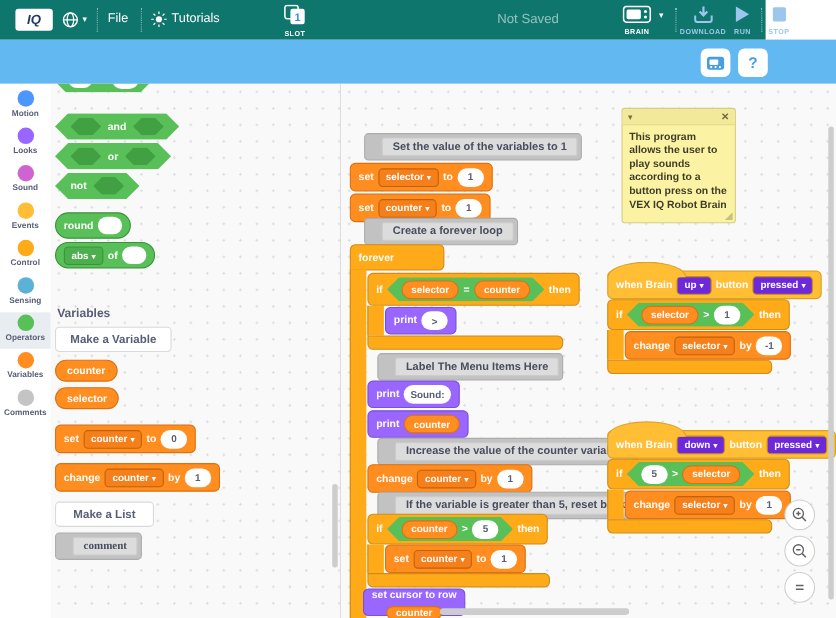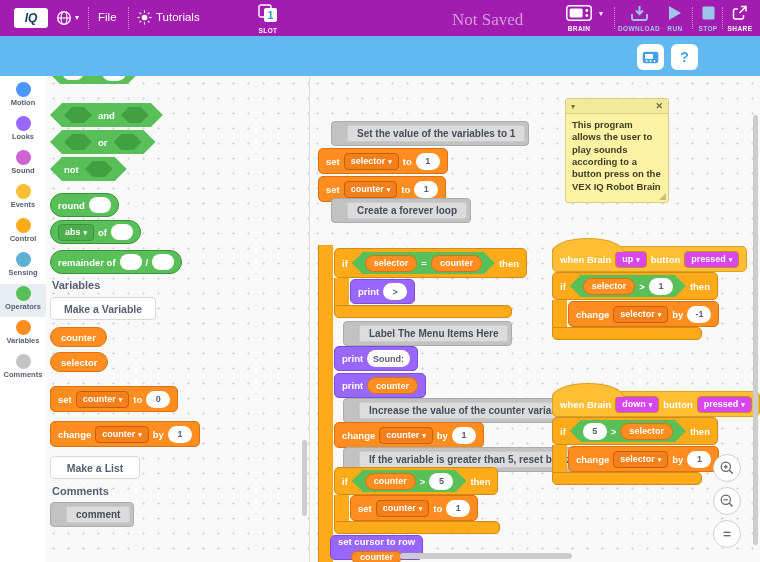--- a/index.html
+++ b/index.html
@@ -1,33 +1,33 @@
 <!DOCTYPE html>
 <html><head>
 <meta charset="utf-8">
 <style>
   * { box-sizing: border-box; margin: 0; padding: 0; }
   html,body { width:760px; height:562px; overflow:hidden; font-family:"Liberation Sans",sans-serif; background:#fff; position:relative; }
 
   
-  .topbar { position:absolute; left:0; top:0; width:760px; height:36px; background:#a21caf; z-index:30; }
+  .topbar { position:absolute; left:0; top:0; width:696px; height:36px; background:#0f766e; z-index:30; }
   .topbar .abs { position:absolute; }
   .logo-box { left:14px; top:8px; width:34px; height:20px; background:#fff; border-radius:3px;
               display:flex; align-items:center; justify-content:center;
               color:#1B3C5F; font-weight:900; font-style:italic; font-size:12px; }
   .tb-text { color:#fff; font-size:11.5px; top:11px; }
   .tb-sep { border-left:1px dotted rgba(255,255,255,.5); height:22px; top:7px; }
   .slot-wrap { left:254px; top:4px; width:28px; text-align:center; }
   .tb-minilabel { font-size:6.5px; font-weight:700; color:#fff; letter-spacing:.4px; }
   .tb-minilabel.dim, .tb-icon.dim { color:#9DC6EC; }
   .proj-tab { left:286px; top:5px; width:152px; height:26px; background:#4FA4E7; border-radius:4px;
               display:flex; align-items:center; gap:9px; padding-left:15px; color:#fff; font-size:12px; }
   .hexagon { width:11px; height:11px; background:#fff;
              clip-path:polygon(27% 2%,73% 2%,98% 50%,73% 98%,27% 98%,2% 50%); }
-  .not-saved { left:452px; top:10px; color:rgba(255,255,255,.55); font-size:17px;font-family:Liberation Serif, serif; }
+  .not-saved { left:452px; top:10px; color:rgba(255,255,255,.55); font-size:12px; }
   .tb-btn { text-align:center; top:5px; }
   .caret-w { color:#fff; font-size:8px; }
 
   
   .subbar { position:absolute; left:0; top:36px; width:760px; height:40px; background:#62B8F0; z-index:20; }
   .code-tab { position:absolute; left:8px; top:6px; width:90px; height:34px; background:#fff;
               border-radius:7px 7px 0 0; display:flex; align-items:center; gap:8px; padding-left:11px; }
   .code-tab .lbl { color:#2E8FE0; font-size:13px; font-weight:700; }
   .sq-btn { position:absolute; top:8px; width:27px; height:26px; background:#fff; border-radius:6px;
             display:flex; align-items:center; justify-content:center; }
@@ -66,21 +66,21 @@
          color:#575E75; font-size:9px; font-weight:700; }
   .slotov { background:#fff; border-radius:10px; width:22px; height:16px; display:inline-block; }
   .rep { background:#FF8D1F; border:1px solid #DB7113; border-radius:10px; height:17px; padding:0 8px;
          display:inline-flex; align-items:center; color:#fff; font-size:9px; font-weight:700; }
   .pill { position:absolute; background:#FF8D1F; border:1px solid #DB7113; border-radius:11px; height:20px;
           padding:0 10px; display:inline-flex; align-items:center; color:#fff; font-size:9.5px; font-weight:700; }
 
   .dd { display:inline-flex; align-items:center; gap:3px; height:17px; padding:0 6px; border-radius:4px;
         font-size:9px; font-weight:700; color:#fff; }
   .odd { background:#F57F1A; border:1px solid #C26208; }
-  .ydd { background:#d946ef; border:1px solid #C68D15; }
+  .ydd { background:#6d28d9; border:1px solid #C68D15; }
   .gdd { background:#4CAE4C; border:1px solid #389438; }
   .car::after { content:"▾"; font-size:7px; line-height:1; }
 
   .hex { position:relative; display:inline-flex; align-items:center; justify-content:center; gap:4px;
          background:#59C059; height:22px; padding:0 13px;
          clip-path:polygon(11px 0,calc(100% - 11px) 0,100% 50%,calc(100% - 11px) 100%,11px 100%,0 50%); }
   .hexblk { position:absolute; display:inline-flex; align-items:center; justify-content:center; gap:6px;
             background:#59C059; height:24px; padding:0 14px; color:#fff; font-size:9.5px; font-weight:700;
             clip-path:polygon(12px 0,calc(100% - 12px) 0,100% 50%,calc(100% - 12px) 100%,12px 100%,0 50%); }
   .hslot { background:#41A041; width:28px; height:16px;
@@ -287,26 +287,20 @@
     <span class="slotov"></span>
   </div>
   <div class="blk grn h24" style="left:4px;top:144px;border-radius:12px;">
     <span class="dd gdd">
         <span>abs</span>
         <span class="car"></span>
       </span>
     <span>of</span>
     <span class="slotov"></span>
   </div>
-  <div class="blk grn h24" style="left:4px;top:174px;border-radius:12px;">
-    <span>remainder of</span>
-    <span class="slotov"></span>
-    <span>/</span>
-    <span class="slotov"></span>
-  </div>
 
   <div class="pal-hdr" style="left:6px;top:203px;">Variables</div>
   <div class="pal-btn" style="left:4px;top:221px;width:106px;">Make a Variable</div>
   <div class="pill" style="left:4px;top:251px;">counter</div>
   <div class="pill" style="left:4px;top:276px;">selector</div>
 
   <div class="blk var" style="left:4px;top:310px;">
     <span>set</span>
     <span class="dd odd">
         <span>counter</span>
@@ -320,21 +314,21 @@
     <span class="dd odd">
         <span>counter</span>
         <span class="car"></span>
       </span>
     <span>by</span>
     <span class="num">1</span>
   </div>
   <div class="pal-btn" style="left:4px;top:380px;width:90px;">Make a List</div>
 
   <div class="pal-hdr" style="left:6px;top:409px;">Comments</div>
-  <div class="cmt" style="left:4px;top:426px;">
+  <div class="cmt" style="left:4px;top:408px;font-family:Liberation Serif, serif;">
     <span class="plate">comment</span>
   </div>
 
   <div class="thumb" style="left:256px;top:364px;width:5px;height:76px;"></div>
 </div>
 
 <div class="canvas dots">
 
 
   <div class="cmt" style="left:21px;top:45px;">
@@ -358,20 +352,23 @@
         <span class="car"></span>
       </span>
     <span>to</span>
     <span class="num">1</span>
   </div>
 
   <div class="cmt" style="left:21px;top:122px;">
     <span class="plate">Create a forever loop</span>
   </div>
 
+  <div class="blk ctrl h24" style="left:8px;top:146px;width:86px;border-radius:5px 5px 5px 0;">
+    <span>forever</span>
+  </div>
   <div class="arm" style="left:8px;top:169px;height:317px;"></div>
 
   <div class="blk ctrl h30" style="left:24px;top:172px;">
     <span>if</span>
     <span class="hex">
       <span class="rep">selector</span>
       <span>=</span>
       <span class="rep">counter</span>
     </span>
     <span>then</span>

